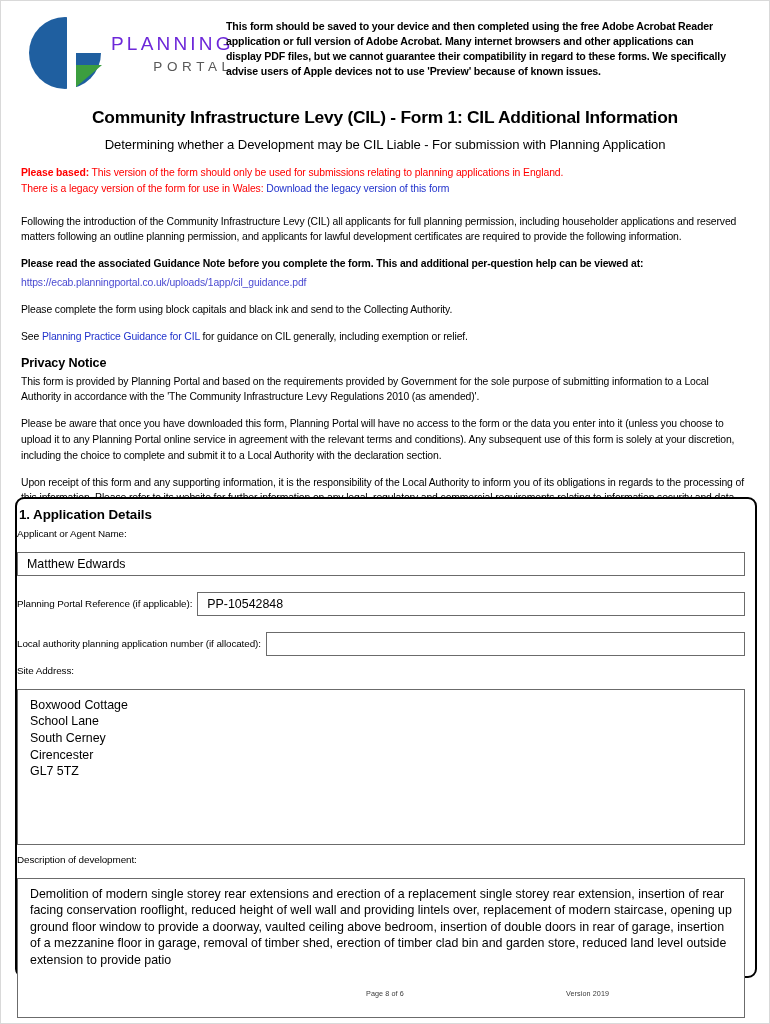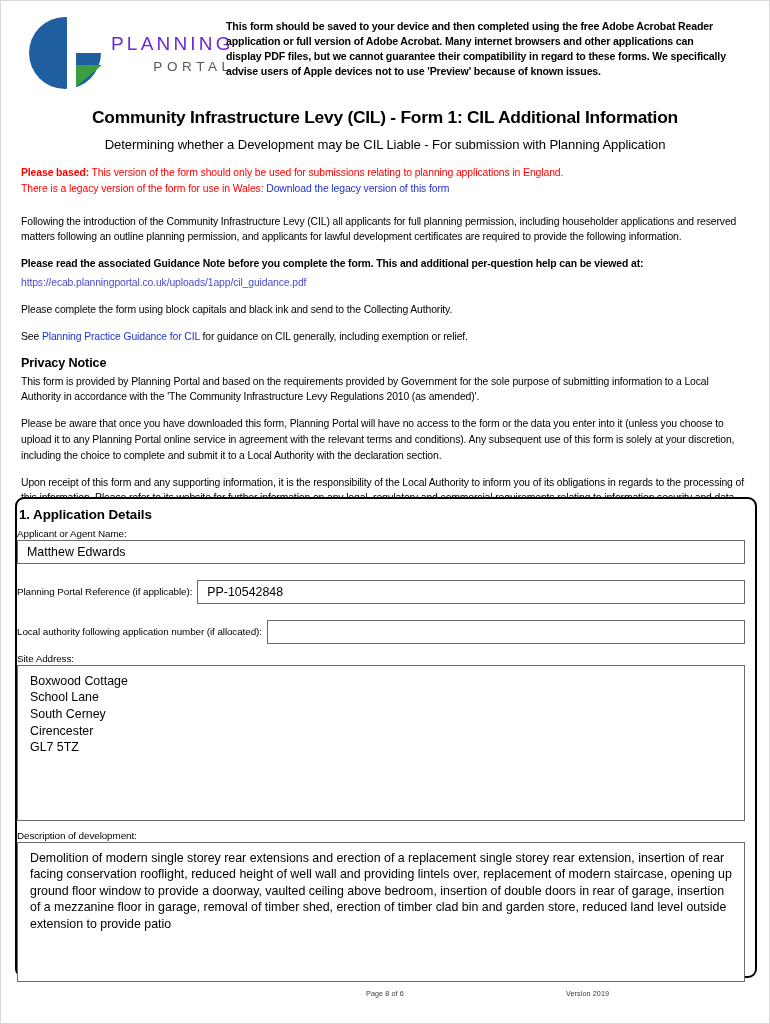--- a/index.html
+++ b/index.html
@@ -188,29 +188,29 @@
   .input-box {
     border: 1px solid #6b6b6b;
     background: #ffffff;
     height: 24px;
     display: flex;
     align-items: center;
     padding-left: 9px;
     font-size: 12.4px;
     color: #000000;
   }
-  .input-full { width: 100%; margin-top: 0; }
+  .input-full { width: 100%; margin-top: 12px; }
   .input-grow { flex: 1; }
   .textarea-box {
     border: 1px solid #6b6b6b;
     background: #ffffff;
     padding: 7px 10px 4px 12px;
     font-size: 12.4px;
     line-height: 1.34;
-    margin-top: 0;
+    margin-top: 12px;
     white-space: pre-wrap;
     overflow: hidden;
   }
   .ta-address { height: 156px; }
   .ta-desc { height: 140px; }
   .gap { height: 9px; }
 
   
   .footer {
     position: absolute;
@@ -282,21 +282,21 @@
     <div class="gap"></div>
 
     <div class="fld-row">
       <div class="fld-label-inline">Planning Portal Reference (if applicable):</div>
       <div class="input-box input-grow" placeholder="">PP-10542848</div>
     </div>
 
     <div class="gap"></div>
 
     <div class="fld-row">
-      <div class="fld-label-inline">Local authority following application number (if allocated):</div>
+      <div class="fld-label-inline">Local authority planning application number (if allocated):</div>
       <div class="input-box input-grow" placeholder=""></div>
     </div>
 
     <div class="gap"></div>
 
     <div class="field-label">Site Address:</div>
     <div class="textarea-box ta-address" placeholder="">Boxwood Cottage
 School Lane
 South Cerney
 Cirencester

